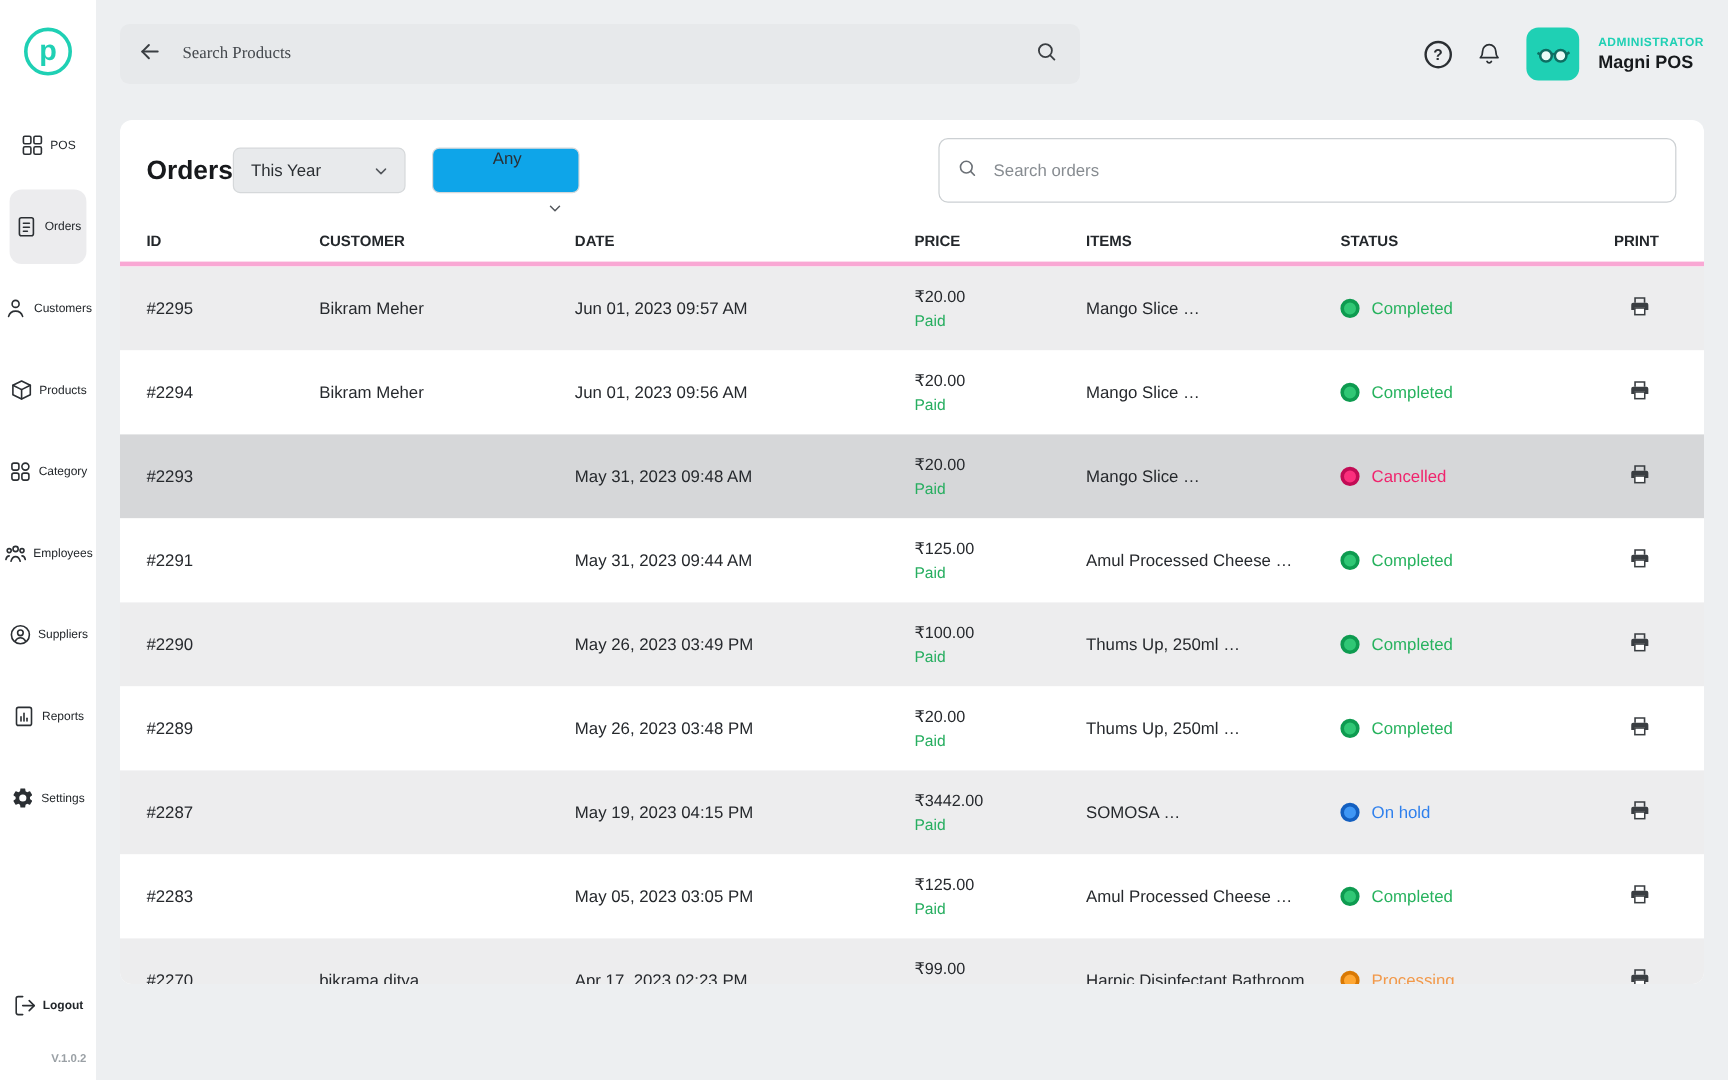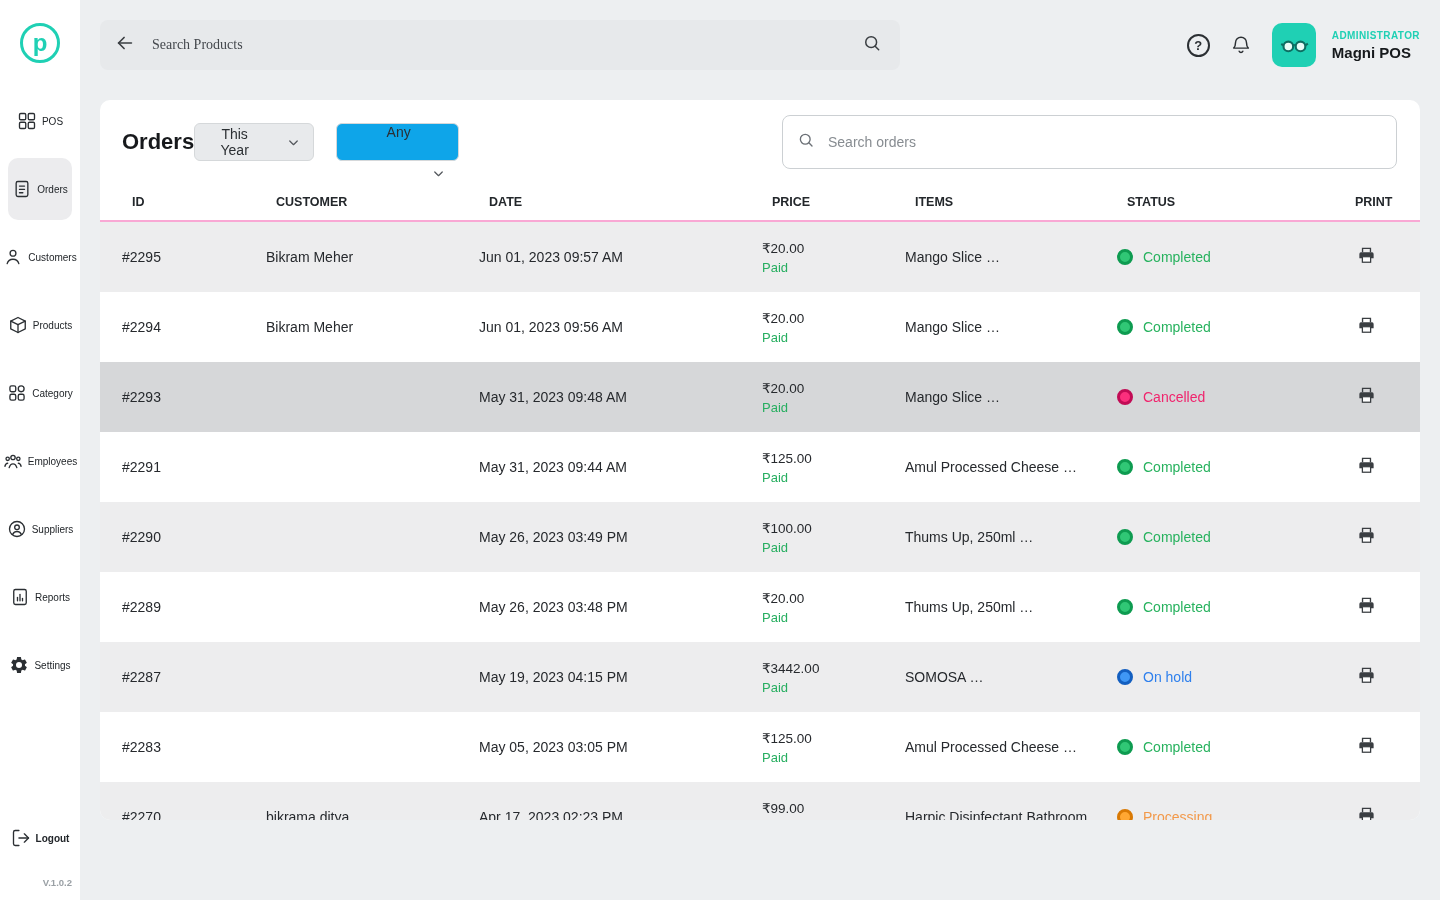--- a/index.html
+++ b/index.html
@@ -40,28 +40,28 @@
   .bell{cursor:pointer;display:flex;}
   .profile{display:flex;align-items:center;gap:16px;cursor:pointer;}
   .avatar{width:44px;height:44px;border-radius:10px;background:var(--accent);display:flex;align-items:center;justify-content:center;overflow:hidden;}
   .profile-role{font-size:10px;font-weight:bold;letter-spacing:.4px;color:var(--accent);}
   .profile-name{font-size:15px;font-weight:bold;color:#16191c;margin-top:3px;}
   
   .card{margin-top:30px;background:#fff;border-radius:10px;height:720px;overflow:hidden;display:flex;flex-direction:column;flex-shrink:0;}
   .card-head{display:flex;align-items:center;padding:15px 23px 15px 22px;flex-shrink:0;}
   .card-title{font-size:22px;font-weight:bold;color:#17191c;margin-right:12px;}
   .dd{height:38px;border-radius:6px;display:flex;align-items:center;gap:26px;padding:0 12px 0 14px;font-size:14px;color:#2b2f33;cursor:pointer;border:1px solid #d5d8da;}
-  .dd-period{background:#e8eaec;width:120px;text-align:center;}
+  .dd-period{background:#e8eaec;width:144px;text-align:center;}
   .dd-status{background:#0ea5e9;width:123px;margin-left:22px;flex-direction:column;}
   .dd .chev{margin-left:auto;display:flex;}
   .orders-search{margin-left:auto;width:615px;height:54px;border:1px solid #ccd0d3;border-radius:8px;background:#fff;display:flex;align-items:center;gap:11px;padding:0 14px;}
   .orders-search input{flex:1;border:none;outline:none;font-size:14px;color:#2c3034;font-family:inherit;}
   .orders-search input::placeholder{color:#878c91;opacity:1;}
   
-  .thead{display:grid;grid-template-columns:var(--cols);padding-left:32px;height:38px;align-items:center;font-size:12.5px;font-weight:bold;color:#23272b;border-bottom:2px solid #f9a8d4;flex-shrink:0;}
+  .thead{display:grid;grid-template-columns:var(--cols);padding-left:22px;height:38px;align-items:center;font-size:12.5px;font-weight:bold;color:#23272b;border-bottom:4px solid #f9a8d4;flex-shrink:0;}
   .tbody{flex:1;overflow:hidden;}
   .trow{display:grid;grid-template-columns:var(--cols);padding-left:22px;height:70px;align-items:center;cursor:pointer;background:#fff;}
   .trow.odd{background:#ededee;}
   .trow.highlighted{background:#d6d7d9;}
   .td{font-size:14px;font-weight:500;color:#26292d;padding-right:12px;white-space:nowrap;overflow:hidden;text-overflow:ellipsis;}
   .td-price .amount{font-size:13.5px;}
   .td-price .paid{color:var(--paid);font-size:13px;margin-top:4px;}
   .td-status{display:flex;align-items:center;gap:10px;overflow:visible;}
   .dot{width:16px;height:16px;border-radius:50%;border:3.5px solid;flex-shrink:0;}
   .status-text{font-size:14px;font-weight:500;}

